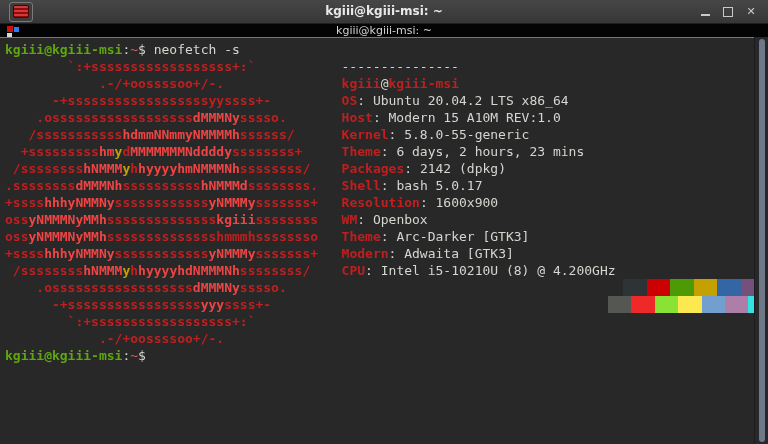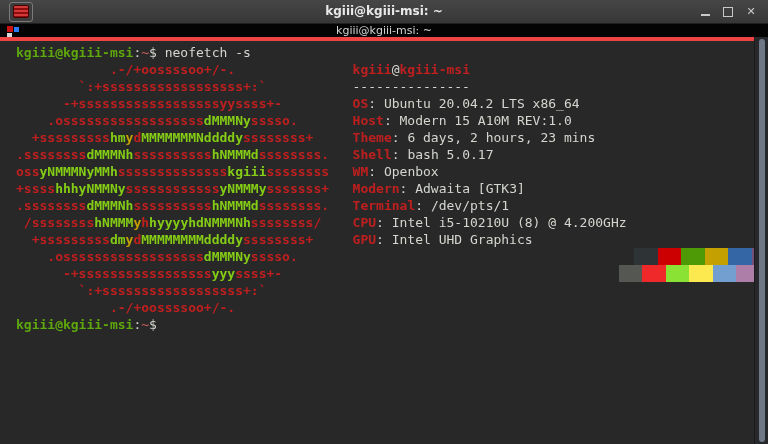--- a/index.html
+++ b/index.html
@@ -44,29 +44,29 @@
   }
   .tabicon{margin-left:7px;display:block;z-index:2;}
   .tabtitle{
     position:absolute;left:0;right:0;text-align:center;
     color:#d2d2d2;font-size:11px;line-height:13px;
     font-family:"DejaVu Sans",sans-serif;
   }
   
   .term{
     position:absolute;top:37px;left:0;right:0;bottom:0;
-    background:#282828;border-top:4px solid #ef4444;
-    padding:3px 0 0 16px;
+    background:#282828;border-top:1px solid #ef4444;
+    padding:3px 0 0 5px;
     font-family:"DejaVu Sans Mono",monospace;
     font-size:13px;line-height:17px;
     cursor:text;
   }
   .tl{height:17px;white-space:pre;}
   .r{color:#c01f1f;font-weight:bold;}
-  .w{color:#84cc16;font-weight:bold;}
+  .w{color:#ef4444;font-weight:bold;}
   .y{color:#c4a000;font-weight:bold;}
   .rb{color:#c01f1f;font-weight:bold;}
   .g{color:#5ea70c;font-weight:bold;}
   .p{color:#cf5f5f;}
   .fg{color:#d3d7cf;}
   .pblk{display:inline-block;width:3ch;height:17px;vertical-align:top;}
   
   .sb{
     position:absolute;top:37px;right:0;bottom:0;width:13px;
     background:#26282c;border-left:1px solid #1b1b1b;
@@ -101,31 +101,33 @@
   <svg class="tabicon" width="12" height="12" viewBox="0 0 12 12">
     <rect x="0" y="1" width="6" height="6" fill="#cc1111"></rect>
     <rect x="7" y="2" width="5" height="5" fill="#2e7cf7"></rect>
     <rect x="0" y="8" width="5" height="4" fill="#d8d8d8"></rect>
   </svg>
   <div class="tabtitle">kgiii@kgiii-msi: ~</div>
 </div>
 
 <div class="term" id="term">
     <div class="tl"><span class="g">kgiii@kgiii-msi</span><span class="fg">:</span><span class="p">~</span><span class="fg">$</span><span class="fg"> neofetch -s</span></div>
+    <div class="tl"><span class="r">        `:+ssssssssssssssssss+:`</span><span class="fg">           </span><span class="fg">---------------</span></div>
     <div class="tl"><span class="r">            .-/+oossssoo+/-.</span><span class="fg">               </span><span class="rb">kgiii</span><span class="fg">@</span><span class="rb">kgiii-msi</span></div>
-    <div class="tl"><span class="r">        `:+ssssssssssssssssss+:`</span><span class="fg">           </span><span class="fg">---------------</span></div>
     <div class="tl"><span class="r">      -+ssssssssssssssssssyyssss+-</span><span class="fg">         </span><span class="rb">OS</span><span class="fg">: </span><span class="fg">Ubuntu 20.04.2 LTS x86_64</span></div>
     <div class="tl"><span class="r">    .ossssssssssssssssss</span><span class="w">dMMMNy</span><span class="r">sssso.</span><span class="fg">       </span><span class="rb">Host</span><span class="fg">: </span><span class="fg">Modern 15 A10M REV:1.0</span></div>
+    <div class="tl"><span class="r">   /sssssssssss</span><span class="w">hdmmNNmmyNMMMMh</span><span class="r">ssssss/</span><span class="fg">      </span><span class="rb">Kernel</span><span class="fg">: </span><span class="fg">5.8.0-55-generic</span></div>
     <div class="tl"><span class="r">  +sssssssss</span><span class="w">hm</span><span class="y">y</span><span class="r">d</span><span class="w">MMMMMMMNddddy</span><span class="r">ssssssss+</span><span class="fg">     </span><span class="rb">Theme</span><span class="fg">: </span><span class="fg">6 days, 2 hours, 23 mins</span></div>
+    <div class="tl"><span class="r"> /ssssssss</span><span class="w">hNMMM</span><span class="y">y</span><span class="r">h</span><span class="w">hyyyyhmNMMMNh</span><span class="r">ssssssss/</span><span class="fg">    </span><span class="rb">Packages</span><span class="fg">: </span><span class="fg">2142 (dpkg)</span></div>
     <div class="tl"><span class="r">.ssssssss</span><span class="w">dMMMNh</span><span class="r">ssssssssss</span><span class="w">hNMMMd</span><span class="r">ssssssss.</span><span class="fg">   </span><span class="rb">Shell</span><span class="fg">: </span><span class="fg">bash 5.0.17</span></div>
+    <div class="tl"><span class="r">+ssss</span><span class="w">hhhyNMMNy</span><span class="r">ssssssssssss</span><span class="w">yNMMMy</span><span class="r">sssssss+</span><span class="fg">   </span><span class="rb">Resolution</span><span class="fg">: </span><span class="fg">1600x900</span></div>
     <div class="tl"><span class="r">oss</span><span class="w">yNMMMNyMMh</span><span class="r">ssssssssssssss</span><span class="w">kgiii</span><span class="r">ssssssss</span><span class="fg">   </span><span class="rb">WM</span><span class="fg">: </span><span class="fg">Openbox</span></div>
+    <div class="tl"><span class="r">oss</span><span class="w">yNMMMNyMMh</span><span class="r">sssssssssssssshmmmhssssssso</span><span class="fg">   </span><span class="rb">Theme</span><span class="fg">: </span><span class="fg">Arc-Darker [GTK3]</span></div>
     <div class="tl"><span class="r">+ssss</span><span class="w">hhhyNMMNy</span><span class="r">ssssssssssss</span><span class="w">yNMMMy</span><span class="r">sssssss+</span><span class="fg">   </span><span class="rb">Modern</span><span class="fg">: </span><span class="fg">Adwaita [GTK3]</span></div>
-    <div class="tl"><span class="r">.ssssssss</span><span class="w">dMMMNh</span><span class="r">ssssssssss</span><span class="w">hNMMMd</span><span class="r">ssssssss.</span><span class="fg">   </span><span class="rb">Terminal</span><span class="fg">: </span><span class="fg">/dev/pts/1</span></div>
     <div class="tl"><span class="r"> /ssssssss</span><span class="w">hNMMM</span><span class="y">y</span><span class="r">h</span><span class="w">hyyyyhdNMMMNh</span><span class="r">ssssssss/</span><span class="fg">    </span><span class="rb">CPU</span><span class="fg">: </span><span class="fg">Intel i5-10210U (8) @ 4.200GHz</span></div>
-    <div class="tl"><span class="r">  +sssssssss</span><span class="w">dm</span><span class="y">y</span><span class="r">d</span><span class="w">MMMMMMMMddddy</span><span class="r">ssssssss+</span><span class="fg">     </span><span class="rb">GPU</span><span class="fg">: </span><span class="fg">Intel UHD Graphics</span></div>
     <div class="tl"><span class="r">    .ossssssssssssssssss</span><span class="w">dMMMNy</span><span class="r">sssso.</span><span class="fg">                                           </span><span class="pblk" style="background: rgb(46, 52, 54);"></span><span class="pblk" style="background: rgb(204, 0, 0);"></span><span class="pblk" style="background: rgb(78, 154, 6);"></span><span class="pblk" style="background: rgb(196, 160, 0);"></span><span class="pblk" style="background: rgb(52, 101, 164);"></span><span class="pblk" style="background: rgb(117, 80, 123);"></span><span class="pblk" style="background: rgb(6, 152, 154);"></span></div>
     <div class="tl"><span class="r">      -+sssssssssssssssss</span><span class="w">yyy</span><span class="r">ssss+-</span><span class="fg">                                           </span><span class="pblk" style="background: rgb(85, 87, 83);"></span><span class="pblk" style="background: rgb(239, 41, 41);"></span><span class="pblk" style="background: rgb(138, 226, 52);"></span><span class="pblk" style="background: rgb(252, 233, 79);"></span><span class="pblk" style="background: rgb(114, 159, 207);"></span><span class="pblk" style="background: rgb(173, 127, 168);"></span><span class="pblk" style="background: rgb(52, 226, 226);"></span></div>
     <div class="tl"><span class="r">        `:+ssssssssssssssssss+:`</span></div>
     <div class="tl"><span class="r">            .-/+oossssoo+/-.</span></div>
     <div class="tl"><span class="g">kgiii@kgiii-msi</span><span class="fg">:</span><span class="p">~</span><span class="fg">$</span></div>
   </div>
 
 <div class="sb">
   <div class="sbthumb"></div>
 </div>

